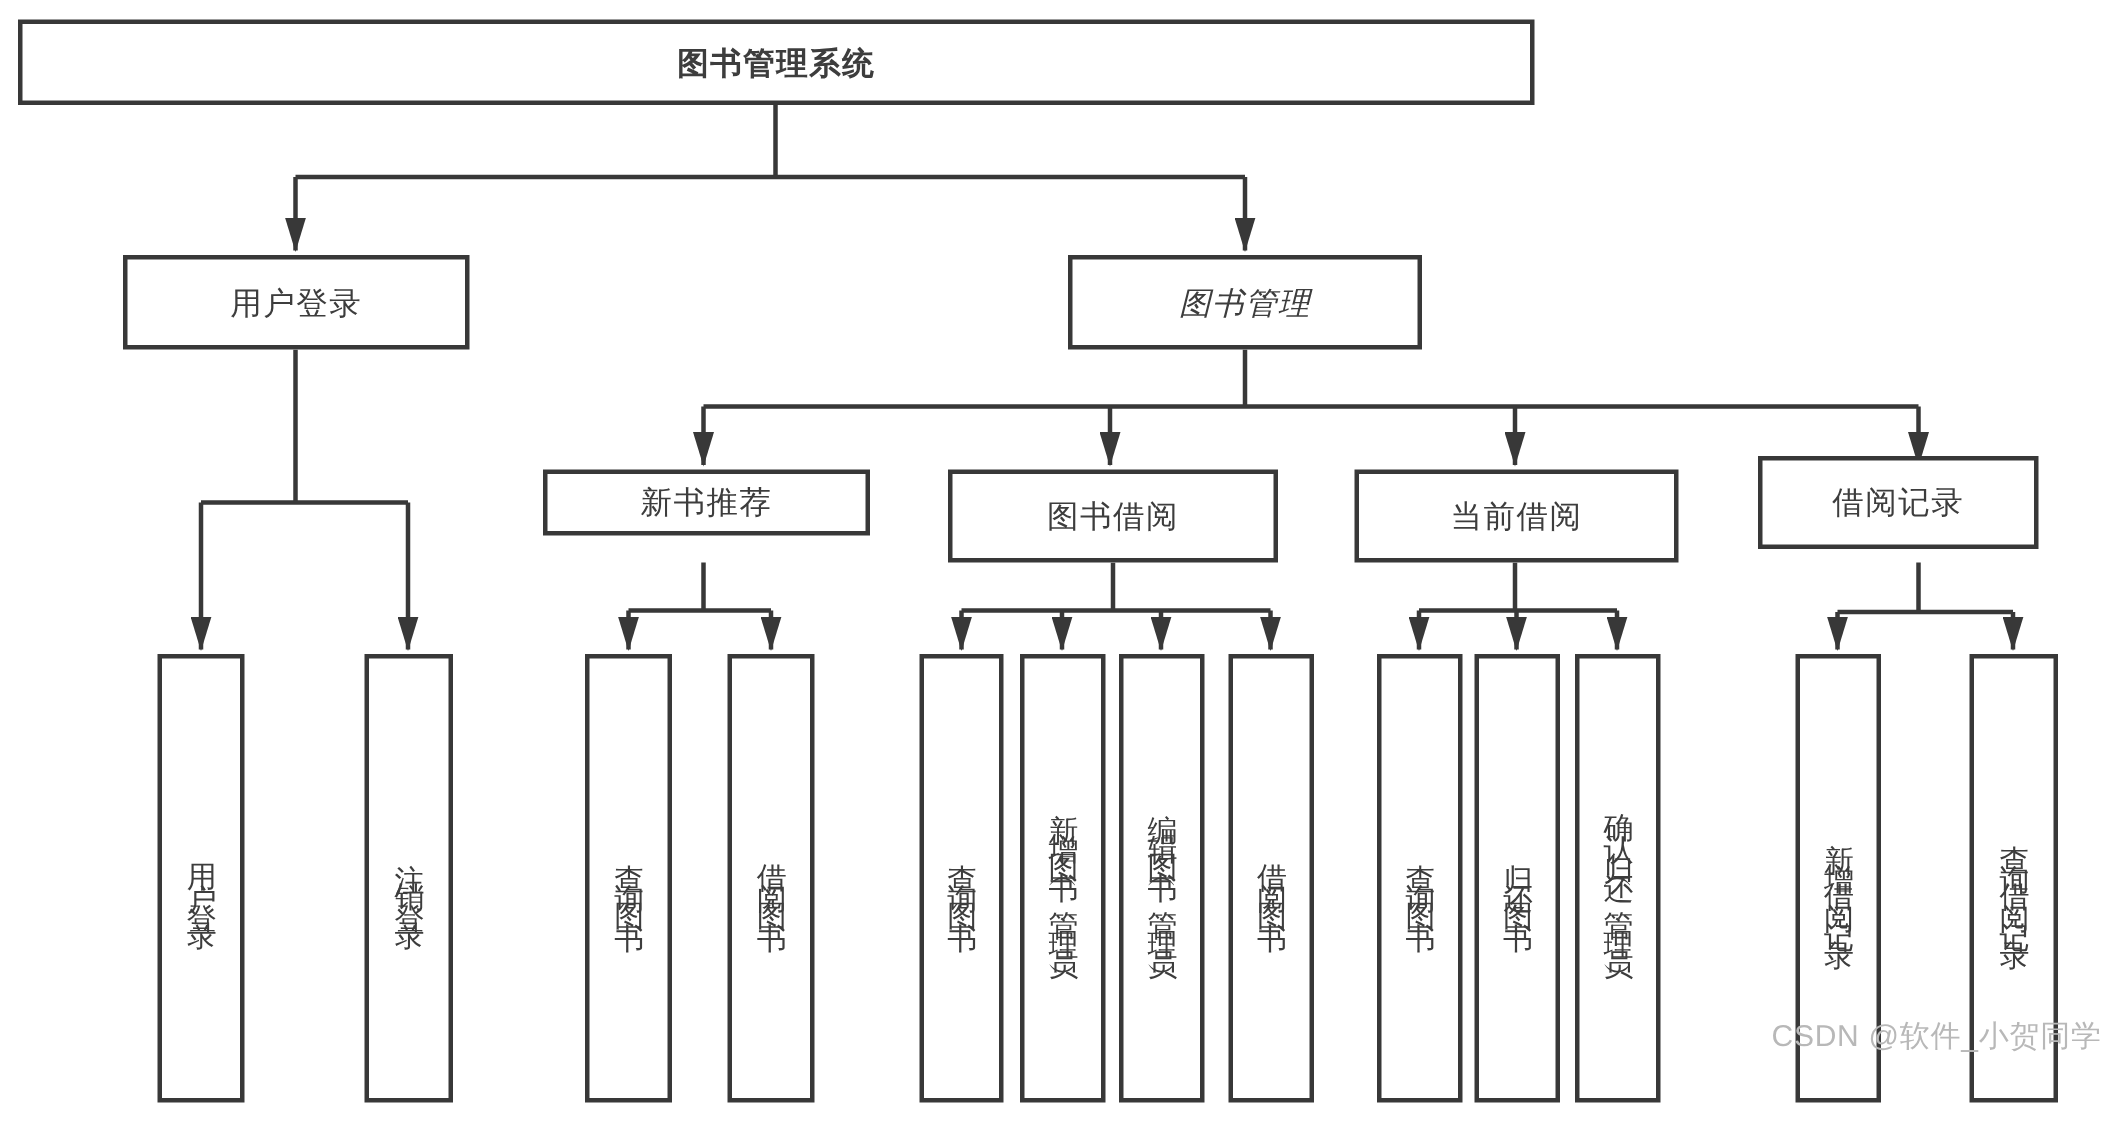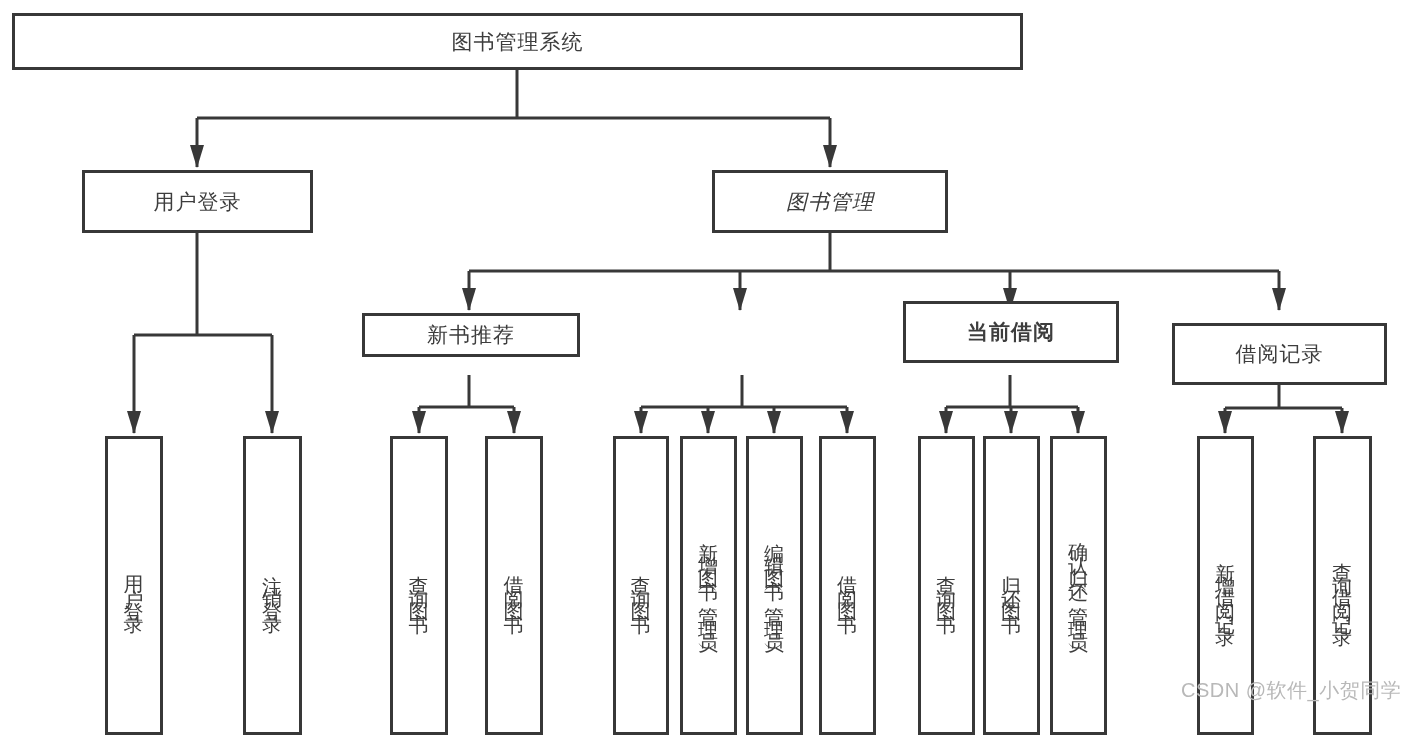--- a/index.html
+++ b/index.html
@@ -88,38 +88,41 @@
       <path d="M774,407 V433"></path>
       <path d="M847,407 V433"></path>
       <path d="M946,407 V433"></path>
       <path d="M1011,407 V433"></path>
       <path d="M1078,407 V433"></path>
       <path d="M1225,408 V433"></path>
       <path d="M1342,408 V433"></path>
     </g>
   </svg>
 
-  <div class="node h" style="left:12px; top:13px; width:1011px; height:57px;">
+  <div class="node h" style="left:12px; top:13px; width:1011px; height:57px;font-weight:bold;">
     <span class="lbl">图书管理系统</span>
   </div>
 
   <div class="node h" style="left:82px; top:170px; width:231px; height:63px;">
     <span class="lbl">用户登录</span>
   </div>
   <div class="node h" style="left:712px; top:170px; width:236px; height:63px;font-style:italic;">
     <span class="lbl">图书管理</span>
   </div>
 
   <div class="node h" style="left:362px; top:313px; width:218px; height:44px;">
     <span class="lbl">新书推荐</span>
   </div>
-  <div class="node h" style="left:903px; top:301px; width:216px; height:62px;font-weight:bold;">
+  <div class="node h" style="left:632px; top:313px; width:220px; height:62px;">
+    <span class="lbl">图书借阅</span>
+  </div>
+  <div class="node h" style="left:903px; top:313px; width:216px; height:62px;">
     <span class="lbl">当前借阅</span>
   </div>
-  <div class="node h" style="left:1172px; top:323px; width:215px; height:62px;">
+  <div class="node h" style="left:1172px; top:304px; width:187px; height:62px;">
     <span class="lbl">借阅记录</span>
   </div>
 
   <div class="node v" style="left:105px; top:436px; width:58px; height:299px;">
     <span class="lbl">用户登录</span>
   </div>
   <div class="node v" style="left:243px; top:436px; width:59px; height:299px;">
     <span class="lbl">注销登录</span>
   </div>
 

